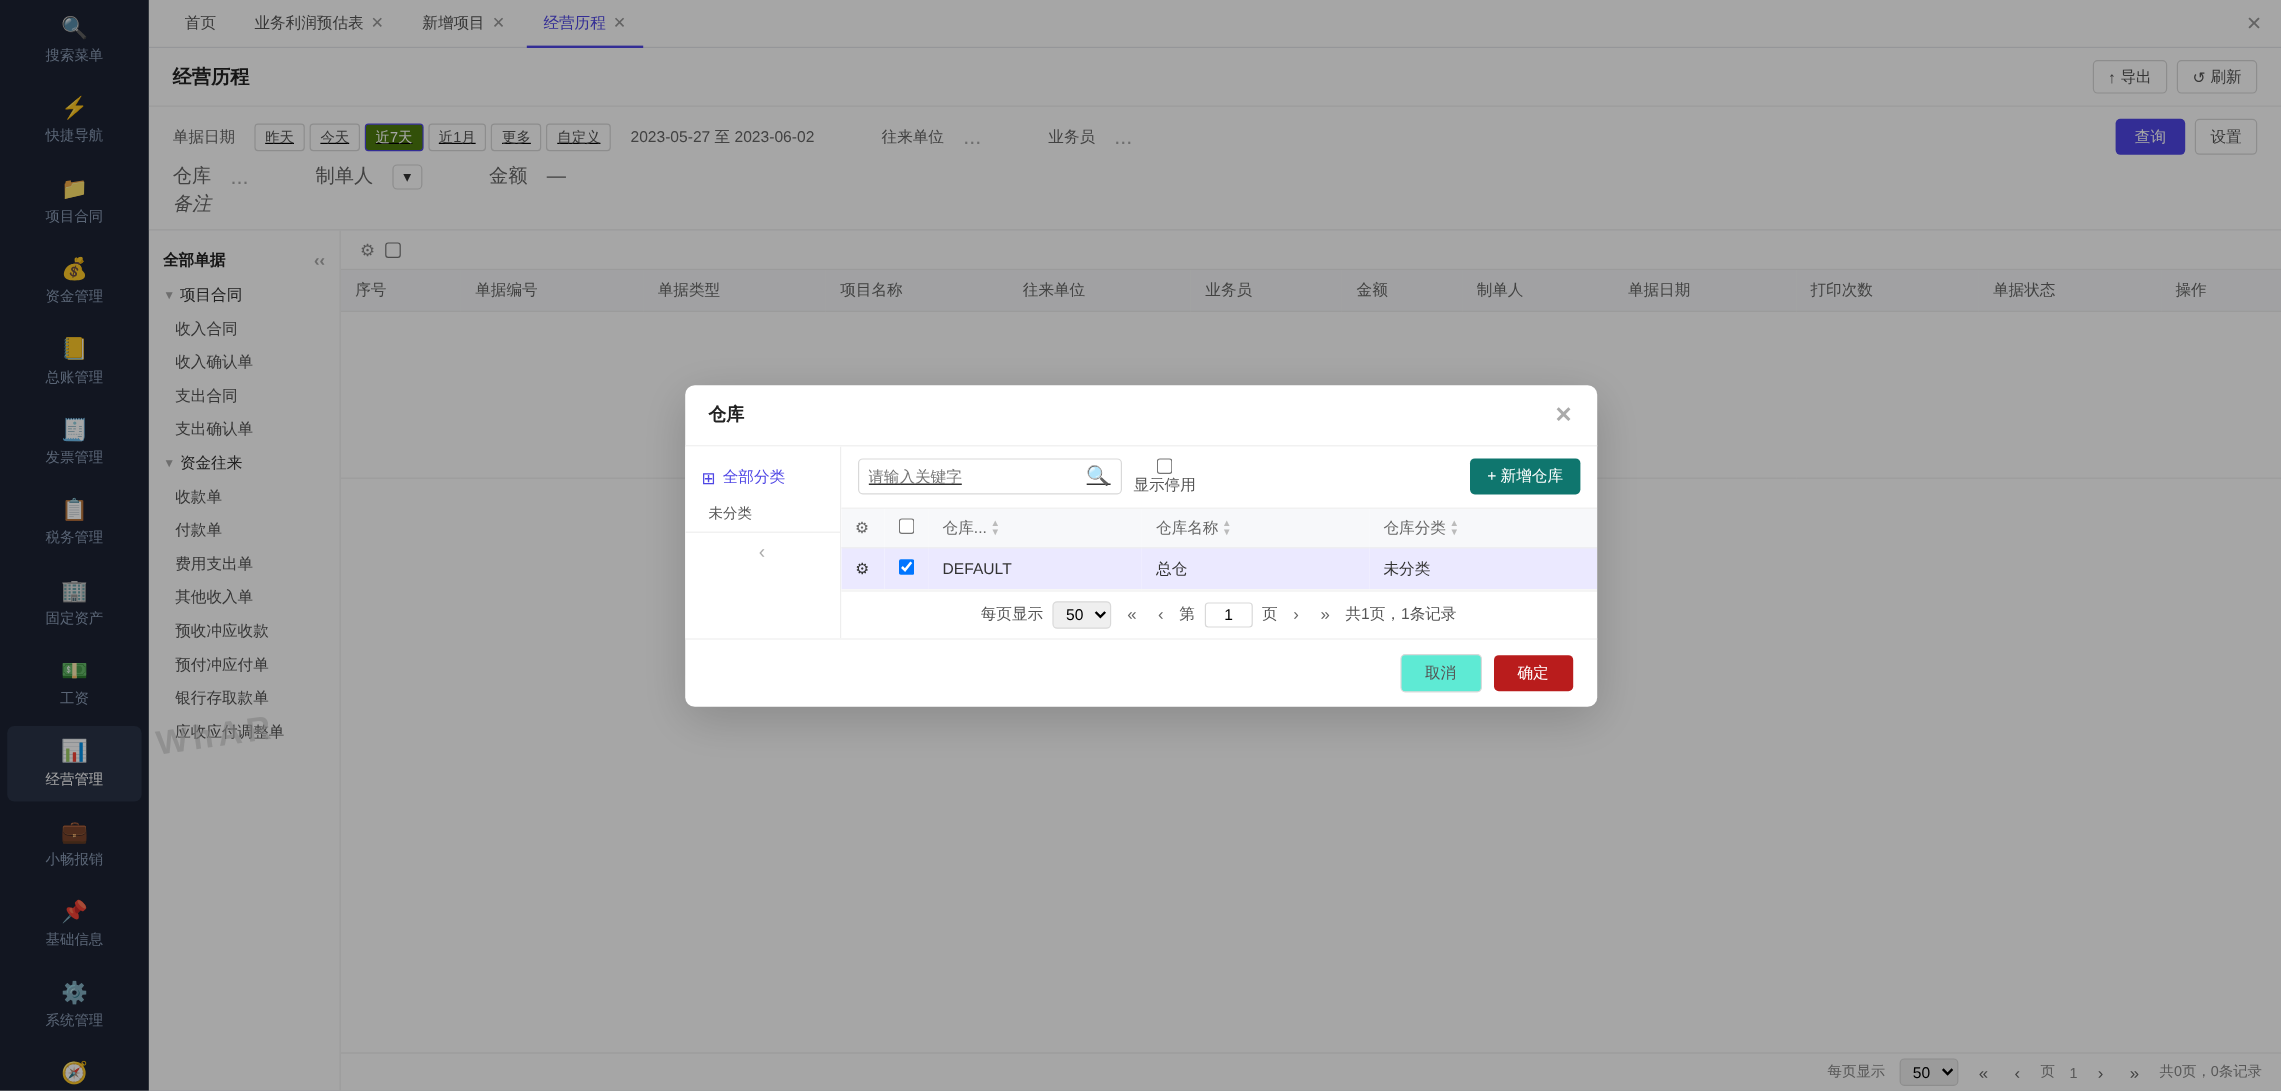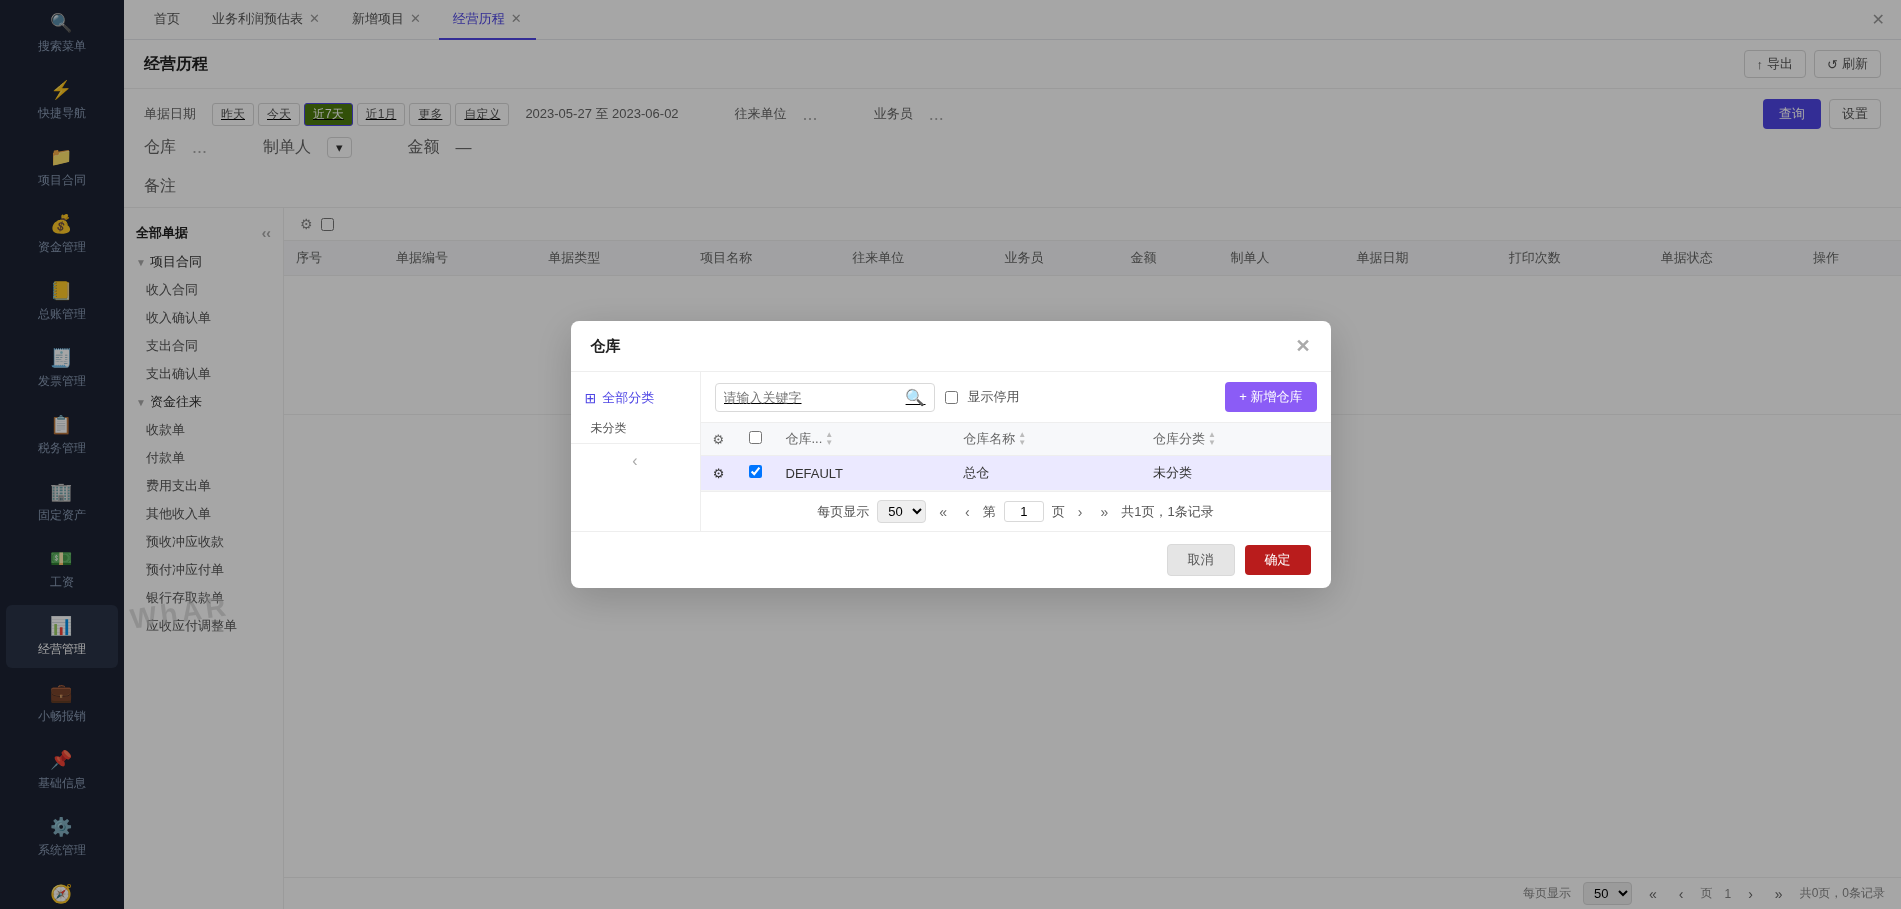--- a/index.html
+++ b/index.html
@@ -317,27 +317,28 @@
       border: none;
       outline: none;
       font-size: 13px;
       color: #333;
       flex: 1;
       background: transparent;
     }
     .modal-checkbox-label {
       display: flex;
       align-items: center;
-      gap: 10px;
+      gap: 0;
       font-size: 13px;
       color: #555;
       cursor: pointer;
+      flex-direction: column;
     }
     .btn-add-warehouse {
-      background: #8b5cf6;
+      background: #0f766e;
       color: #fff;
       border: none;
       padding: 6px 14px;
       border-radius: 4px;
       font-size: 13px;
       cursor: pointer;
       margin-left: auto;
       display: flex;
       align-items: center;
       gap: 4px;
@@ -374,21 +375,21 @@
     .modal-actions {
       display: flex;
       align-items: center;
       justify-content: flex-end;
       padding: 12px 20px;
       border-top: 1px solid #eee;
       gap: 10px;
     }
     .btn-cancel {
       border: 1px solid #d9d9d9;
-      background: #e5e5e5;
+      background: #5eead4;
       color: #555;
       padding: 6px 20px;
       border-radius: 4px;
       font-size: 13px;
       cursor: pointer;
     }
     .btn-confirm {
       background: #b91c1c;
       color: #fff;
       border: none;
@@ -548,21 +549,21 @@
       </div>
     </div>
     <div class="filter-row2">
       <span class="filter-label">仓库</span>
       <span class="filter-dots">...</span>
       <span class="filter-label" style="margin-left:40px">制单人</span>
       <span class="filter-select">▾</span>
       <span class="filter-label" style="margin-left:40px">金额</span>
       <span class="filter-label">—</span>
     </div>
-    <div class="filter-row2" style="margin-top:18px;">
+    <div class="filter-row2" style="margin-top:2px;font-style:italic;">
       <span class="filter-label">备注</span>
     </div>
   </div>
 
   <div class="content-body">
 
     <div class="left-nav">
       <div class="left-nav-header">
         <span style="display:flex;align-items:center;gap:4px;">全部单据</span>
         <span class="left-nav-collapse">‹‹</span>

